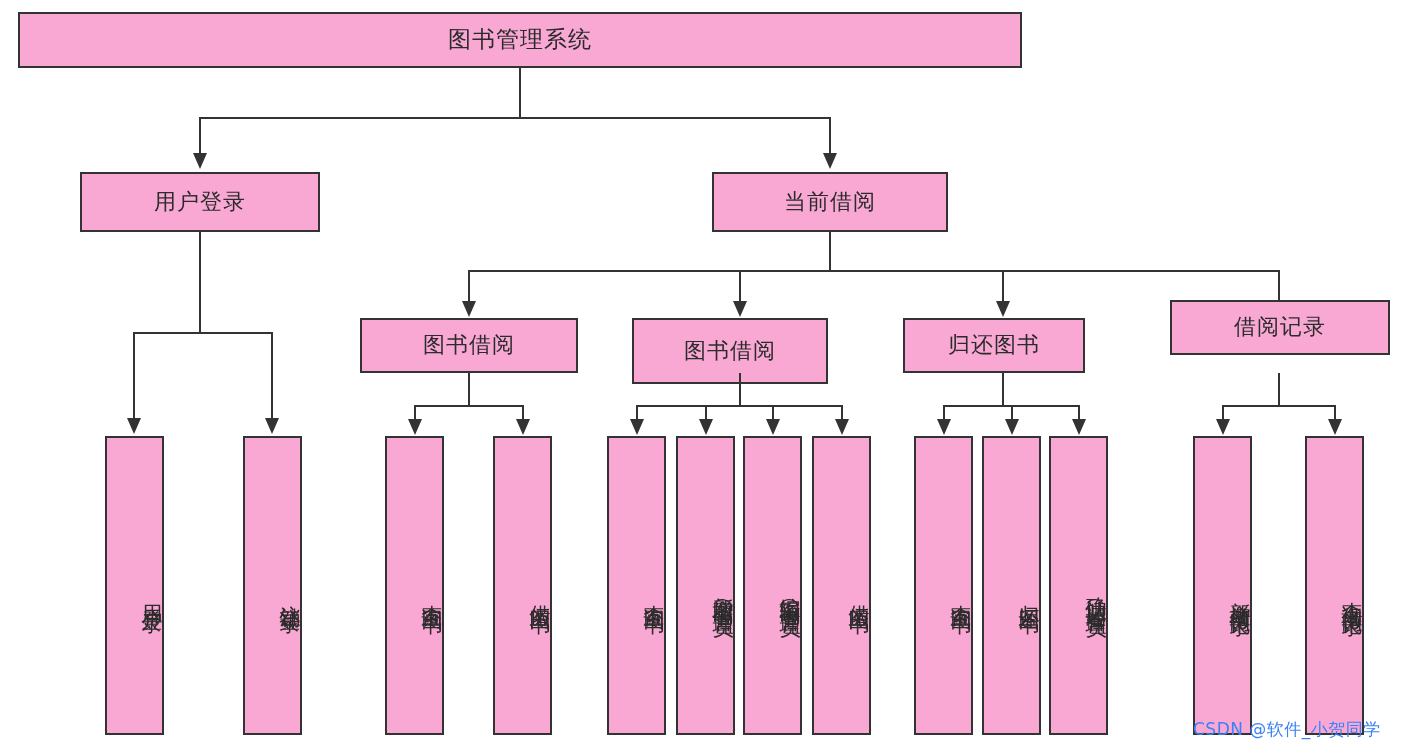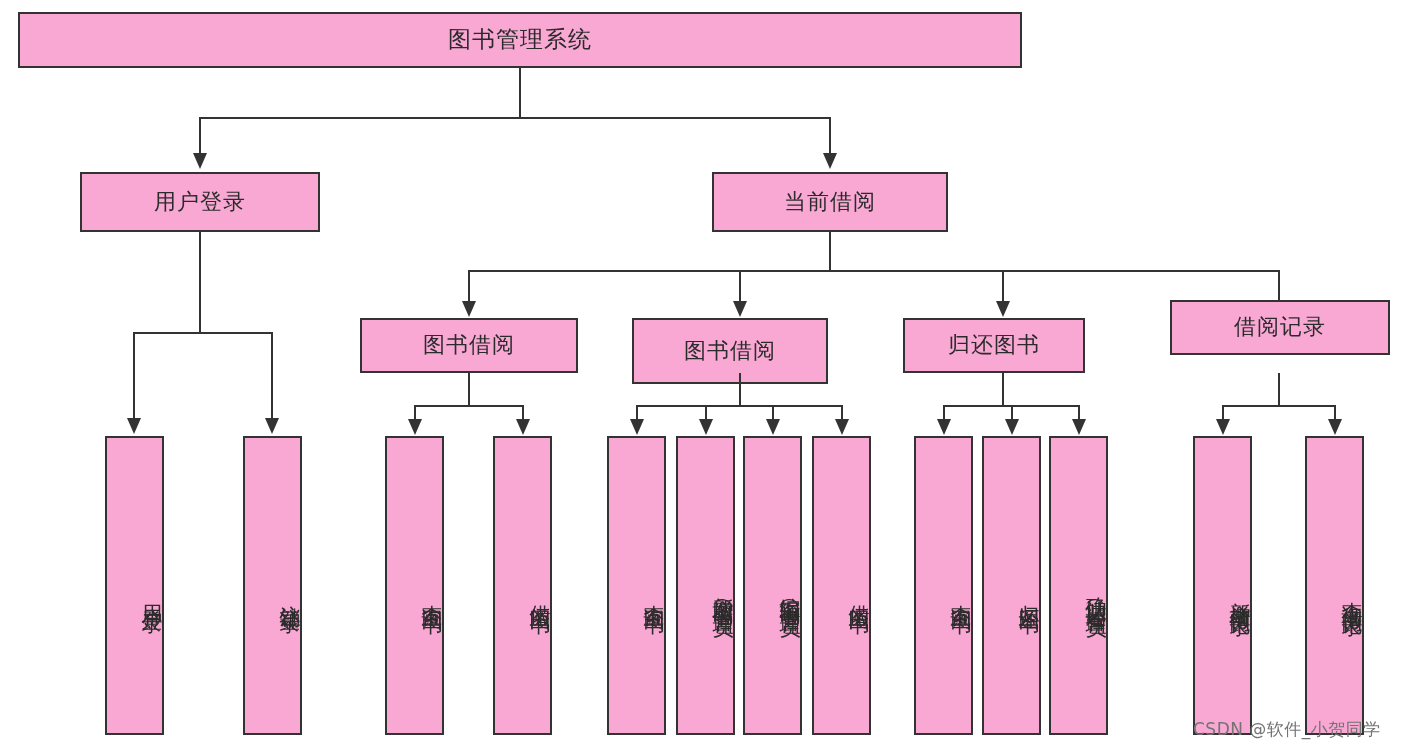--- a/index.html
+++ b/index.html
@@ -60,21 +60,21 @@
   .arrow{
     position:absolute;
     width:0;height:0;
     border-left:7px solid transparent;
     border-right:7px solid transparent;
     border-top:16px solid #333333;
   }
   
   #watermark{
     position:absolute;
-    color:#737373;
+    color:#3b82f6;
     font-size:17px;
     letter-spacing:0.5px;
     white-space:nowrap;
     user-select:none;
   }
 </style>
 </head>
 <body>
 
 <div id="canvas">

